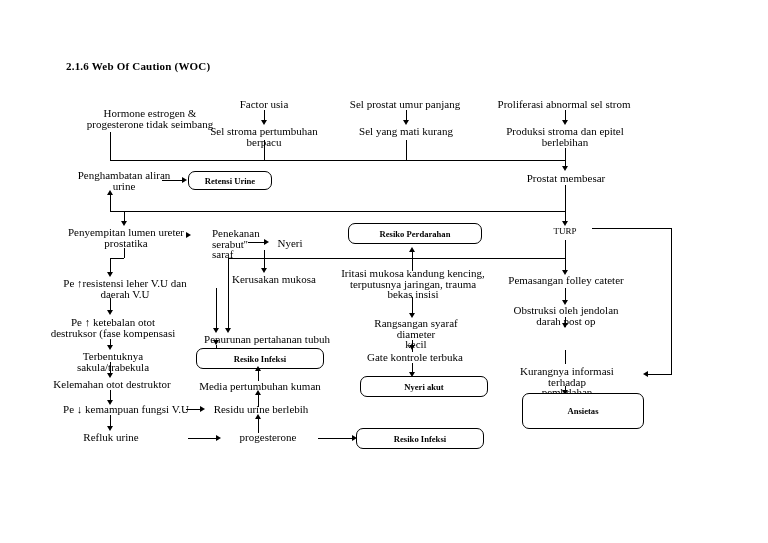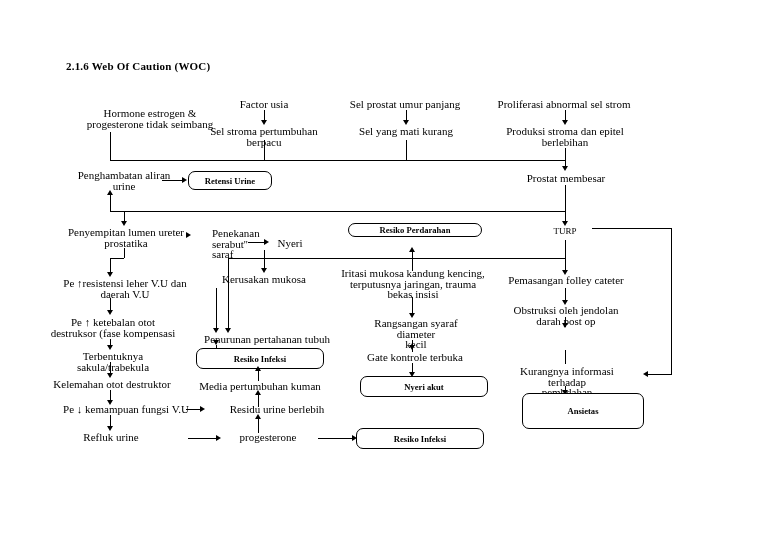--- a/index.html
+++ b/index.html
@@ -139,21 +139,21 @@
   <div class="arr-r" style="left:186px; top:232px;"></div>
 
   <div class="node" style="left:212px; top:228px; width:76px; text-align:left;">Penekanan serabut''
 saraf</div>
 
   <div class="hline" style="left:248px; top:242px; width:18px;"></div>
   <div class="arr-r" style="left:264px; top:239px;"></div>
 
   <div class="node" style="left:272px; top:238px; width:36px;">Nyeri</div>
 
-  <div class="box" style="left:348px; top:223px; width:134px; height:14px;">Resiko Perdarahan</div>
+  <div class="box" style="left:348px; top:223px; width:134px; height:21px;">Resiko Perdarahan</div>
 
   <div class="node" style="left:540px; top:226px; width:50px; font-size:9px;">TURP</div>
 
   <div class="hline" style="left:592px; top:228px; width:80px;"></div>
   <div class="vline" style="left:671px; top:228px; height:146px;"></div>
   <div class="hline" style="left:648px; top:374px; width:24px;"></div>
   <div class="arr-l" style="left:643px; top:371px;"></div>
 
   <div class="vline" style="left:124px; top:248px; height:10px;"></div>
   <div class="hline" style="left:110px; top:258px; width:14px;"></div>
@@ -169,21 +169,21 @@
   <div class="vline" style="left:565px; top:240px; height:18px;"></div>
   <div class="hline" style="left:228px; top:258px; width:338px;"></div>
   <div class="vline" style="left:565px; top:258px; height:14px;"></div>
   <div class="arr-d" style="left:562px; top:270px;"></div>
   <div class="vline" style="left:228px; top:258px; height:72px;"></div>
   <div class="arr-d" style="left:225px; top:328px;"></div>
 
   <div class="node" style="left:56px; top:278px; width:138px;">Pe ↑resistensi leher V.U dan
 daerah V.U</div>
 
-  <div class="node" style="left:212px; top:274px; width:104px;">Kerusakan mukosa</div>
+  <div class="node" style="left:212px; top:274px; width:104px;text-align:right;">Kerusakan mukosa</div>
 
   <div class="node" style="left:340px; top:268px; width:146px;">Iritasi mukosa kandung kencing,
 terputusnya jaringan, trauma
 bekas insisi</div>
 
   <div class="node" style="left:506px; top:275px; width:120px;">Pemasangan folley cateter</div>
 
   <div class="vline" style="left:110px; top:298px; height:14px;"></div>
   <div class="arr-d" style="left:107px; top:310px;"></div>
 
@@ -254,21 +254,21 @@
   <div class="arr-u" style="left:255px; top:390px;"></div>
 
   <div class="vline" style="left:565px; top:386px; height:8px;"></div>
   <div class="arr-d" style="left:562px; top:390px;"></div>
 
   <div class="node" style="left:56px; top:404px; width:140px;">Pe ↓ kemampuan fungsi V.U</div>
 
   <div class="arr-r" style="left:200px; top:406px;"></div>
   <div class="hline" style="left:186px; top:409px; width:16px;"></div>
 
-  <div class="node" style="left:224px; top:404px; width:106px;">Residu urine berlebih</div>
+  <div class="node" style="left:208px; top:404px; width:106px;">Residu urine berlebih</div>
 
   <div class="box" style="left:522px; top:393px; width:122px; height:36px;">Ansietas</div>
 
   <div class="vline" style="left:110px; top:415px; height:14px;"></div>
   <div class="arr-d" style="left:107px; top:426px;"></div>
 
   <div class="vline" style="left:258px; top:417px; height:16px;"></div>
   <div class="arr-u" style="left:255px; top:414px;"></div>
 
   <div class="node" style="left:72px; top:432px; width:78px;">Refluk urine</div>

